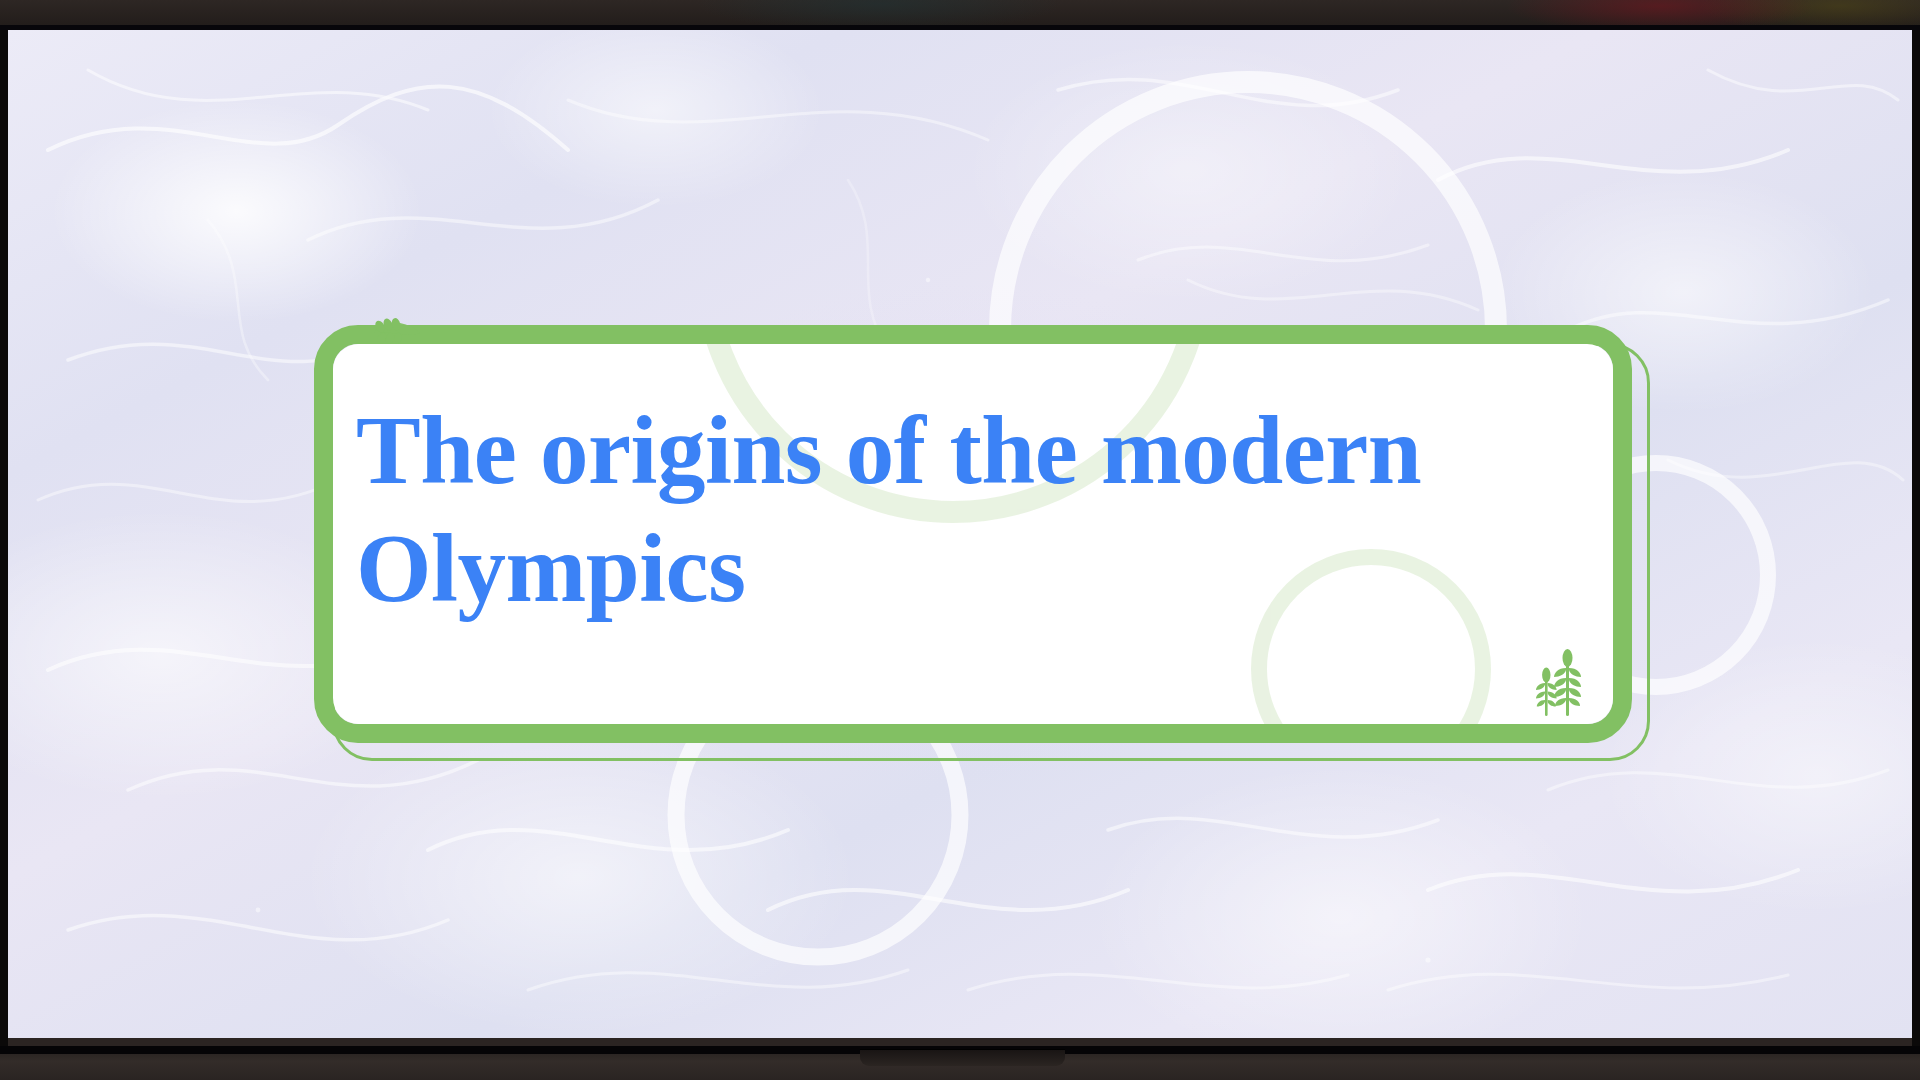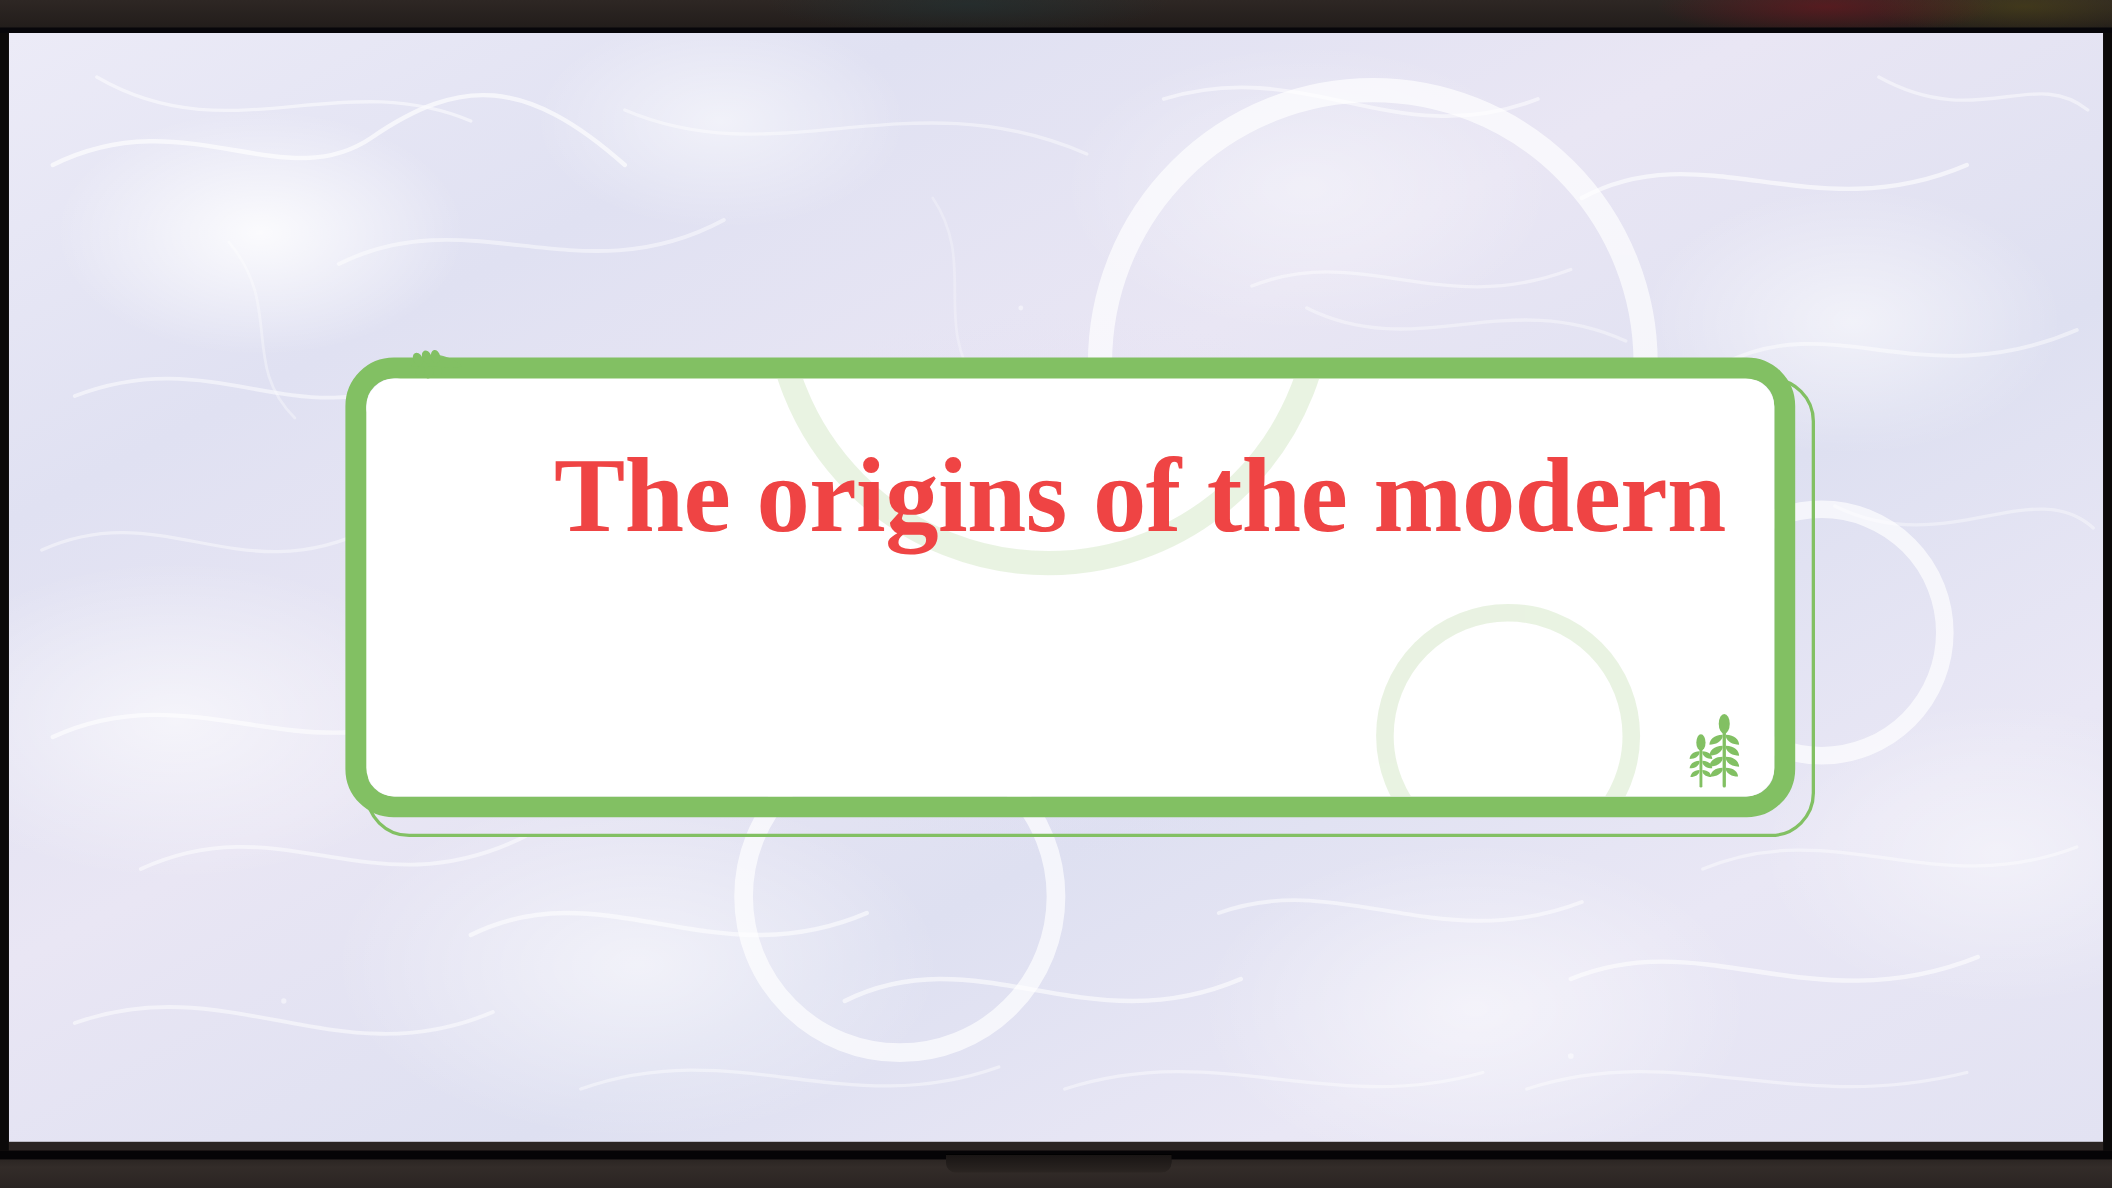--- a/index.html
+++ b/index.html
@@ -151,28 +151,28 @@
     background: #ffffff;
     border-radius: 26px;
     overflow: hidden;
   }
 
   
   .card-title {
     position: absolute;
     left: 0; right: 0;
     top: 48px;
-    text-align: right;
+    text-align: left;
     font-family: "Liberation Serif", "DejaVu Serif", serif;
     font-weight: 700;
     font-size: 97px;
     line-height: 1.22;
     letter-spacing: -0.5px;
-    color: #ef4444;
-    padding: 0 44px;
+    color: #3b82f6;
+    padding: 0 23px;
   }
 
   
   .card-ghost { position: absolute; inset: 0; pointer-events: none; }
 
   
   #laurel-sprig {
     position: absolute;
     left: 56px;
     top: -14px;
@@ -258,20 +258,21 @@
           <svg class="card-ghost" viewBox="0 0 1280 380" preserveAspectRatio="none">
             <g fill="none" stroke="#cfe4bf" opacity=".45">
               <circle cx="620" cy="-80" r="248" stroke-width="22"></circle>
               <circle cx="200" cy="565" r="142" stroke-width="17"></circle>
               <circle cx="1038" cy="325" r="112" stroke-width="16"></circle>
             </g>
           </svg>
 
           <div class="card-title">
             <div>The origins of the modern</div>
+            <div>Olympics</div>
           </div>
 
           <svg id="wheat" viewBox="0 0 64 76">
             <g fill="#82c063">
 
               <rect x="37" y="18" width="3" height="54" rx="1.5"></rect>
               <ellipse cx="38.5" cy="14" rx="5" ry="9"></ellipse>
               <g>
                 <path d="M37 24 C 29 24, 25 29, 25 33 C 31 33, 36 30, 37 26 Z"></path>
                 <path d="M40 24 C 48 24, 52 29, 52 33 C 46 33, 41 30, 40 26 Z"></path>

